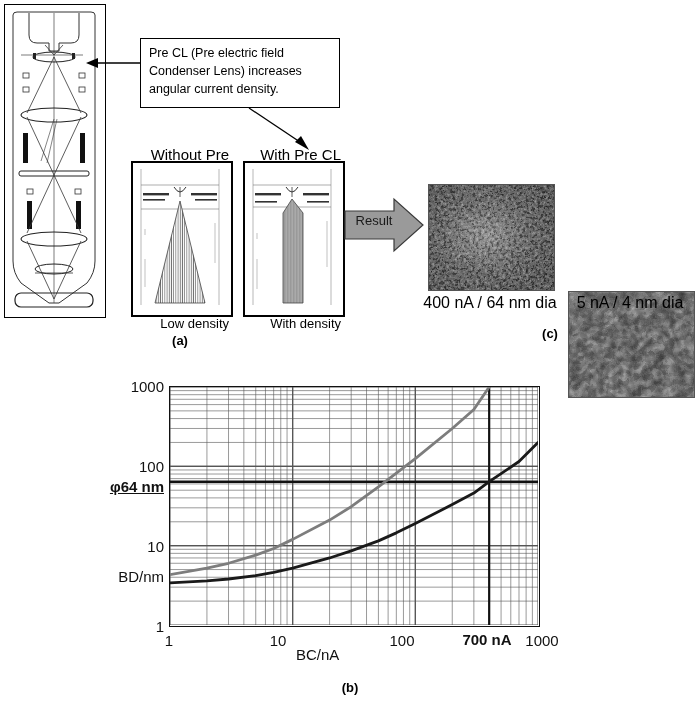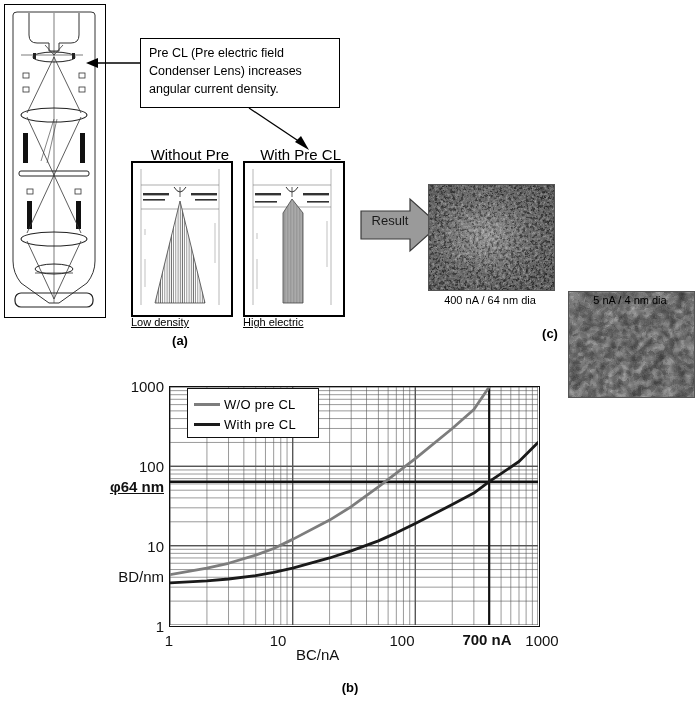--- a/index.html
+++ b/index.html
@@ -21,34 +21,34 @@
   #callout-box{
     left:140px;top:38px;width:200px;height:70px;
     border:1.4px solid #000;background:#fff;
     font-size:12.5px;line-height:1.42;
     padding:6px 8px;box-sizing:border-box;
   }
   #callout-leader{left:86px;top:52px;width:58px;height:22px;}
 
   
   .sim-title{font-size:15px;text-align:right;width:98px;}
-  .sim-caption{font-size:11px;text-align:left;width:98px;text-decoration:underline;}
+  .sim-caption{font-size:13px;text-align:right;width:98px;}
   .sim-frame{width:98px;height:152px;border:2px solid #000;background:#fff;overflow:hidden;}
   #sim-arrow{left:245px;top:106px;width:70px;height:46px;}
 
   
-  #result-arrow{left:360px;top:196px;width:60px;height:58px;}
+  #result-arrow{left:344px;top:196px;width:60px;height:58px;}
   #result-arrow .rtext{
     position:absolute;left:4px;top:17px;width:52px;text-align:center;
     font-size:13px;color:#1a1a1a;
   }
 
   
   .mic-frame{width:125px;height:105px;border:1px solid #555;overflow:hidden;position:relative;}
-  .mic-cap{font-size:11px;text-align:center;}
+  .mic-cap{font-size:16px;text-align:center;}
 
   
   .panel-letter{font-size:13px;font-weight:bold;text-align:center;}
 
   
   #graph-wrap{left:0px;top:370px;width:608px;height:300px;}
   #plot-frame{
     position:absolute;left:169px;top:16px;width:371px;height:241px;
     border:1.4px solid #111;box-sizing:border-box;background:#fff;
   }
@@ -193,21 +193,21 @@
     <line x1="47" y1="24" x2="47" y2="34" stroke="#333" stroke-width="0.8"></line>
 
     <path d="M47,36 L38,50 L38,140 L58,140 L58,50 Z" fill="url(#hatchHigh)" stroke="#444" stroke-width="0.8"></path>
     <line x1="12" y1="70" x2="12" y2="76" stroke="#999" stroke-width="0.6"></line>
     <line x1="12" y1="96" x2="12" y2="126" stroke="#999" stroke-width="0.6"></line>
     <line x1="82" y1="58" x2="82" y2="104" stroke="#999" stroke-width="0.6"></line>
   </svg>
 </div>
 
 <div class="abs sim-caption" style="left:131px;top:316px;">Low density</div>
-<div class="abs sim-caption" style="left:243px;top:316px;">High electric</div>
+<div class="abs sim-caption" style="left:243px;top:316px;">With density</div>
 
 <div class="abs panel-letter" style="left:135px;top:333px;width:90px;">(a)</div>
 
 <div class="abs" id="result-arrow">
   <svg width="80" height="58" viewBox="0 0 80 58">
     <path d="M1,15 L50,15 L50,3 L79,29 L50,55 L50,43 L1,43 Z" fill="#9a9a9a" stroke="#3a3a3a" stroke-width="1.2"></path>
   </svg>
   <div class="rtext">Result</div>
 </div>
 
@@ -361,25 +361,15 @@
 
   <div class="axlabel" style="left:152px;top:262px;width:34px;text-align:center;">1</div>
   <div class="axlabel" style="left:261px;top:262px;width:34px;text-align:center;">10</div>
   <div class="axlabel" style="left:385px;top:262px;width:34px;text-align:center;">100</div>
   <div class="axlabel" style="left:522px;top:262px;width:40px;text-align:center;">1000</div>
 
   <div class="axlabel bold" style="left:452px;top:261px;width:70px;text-align:center;">700 nA</div>
 
   <div class="axlabel" style="left:296px;top:276px;width:80px;">BC/nA</div>
 
-  <div id="legend-box">
-    <div class="leg-row">
-      <span class="leg-swatch" id="sw0" style="border-top-color: rgb(125, 125, 125);"></span>
-      <span class="leg-text">W/O pre CL</span>
-    </div>
-    <div class="leg-row">
-      <span class="leg-swatch" id="sw1" style="border-top-color: rgb(26, 26, 26);"></span>
-      <span class="leg-text">With pre CL</span>
-    </div>
-  </div>
 </div>
 
 <div class="abs panel-letter" style="left:305px;top:680px;width:90px;">(b)</div>
 
 </body></html>

